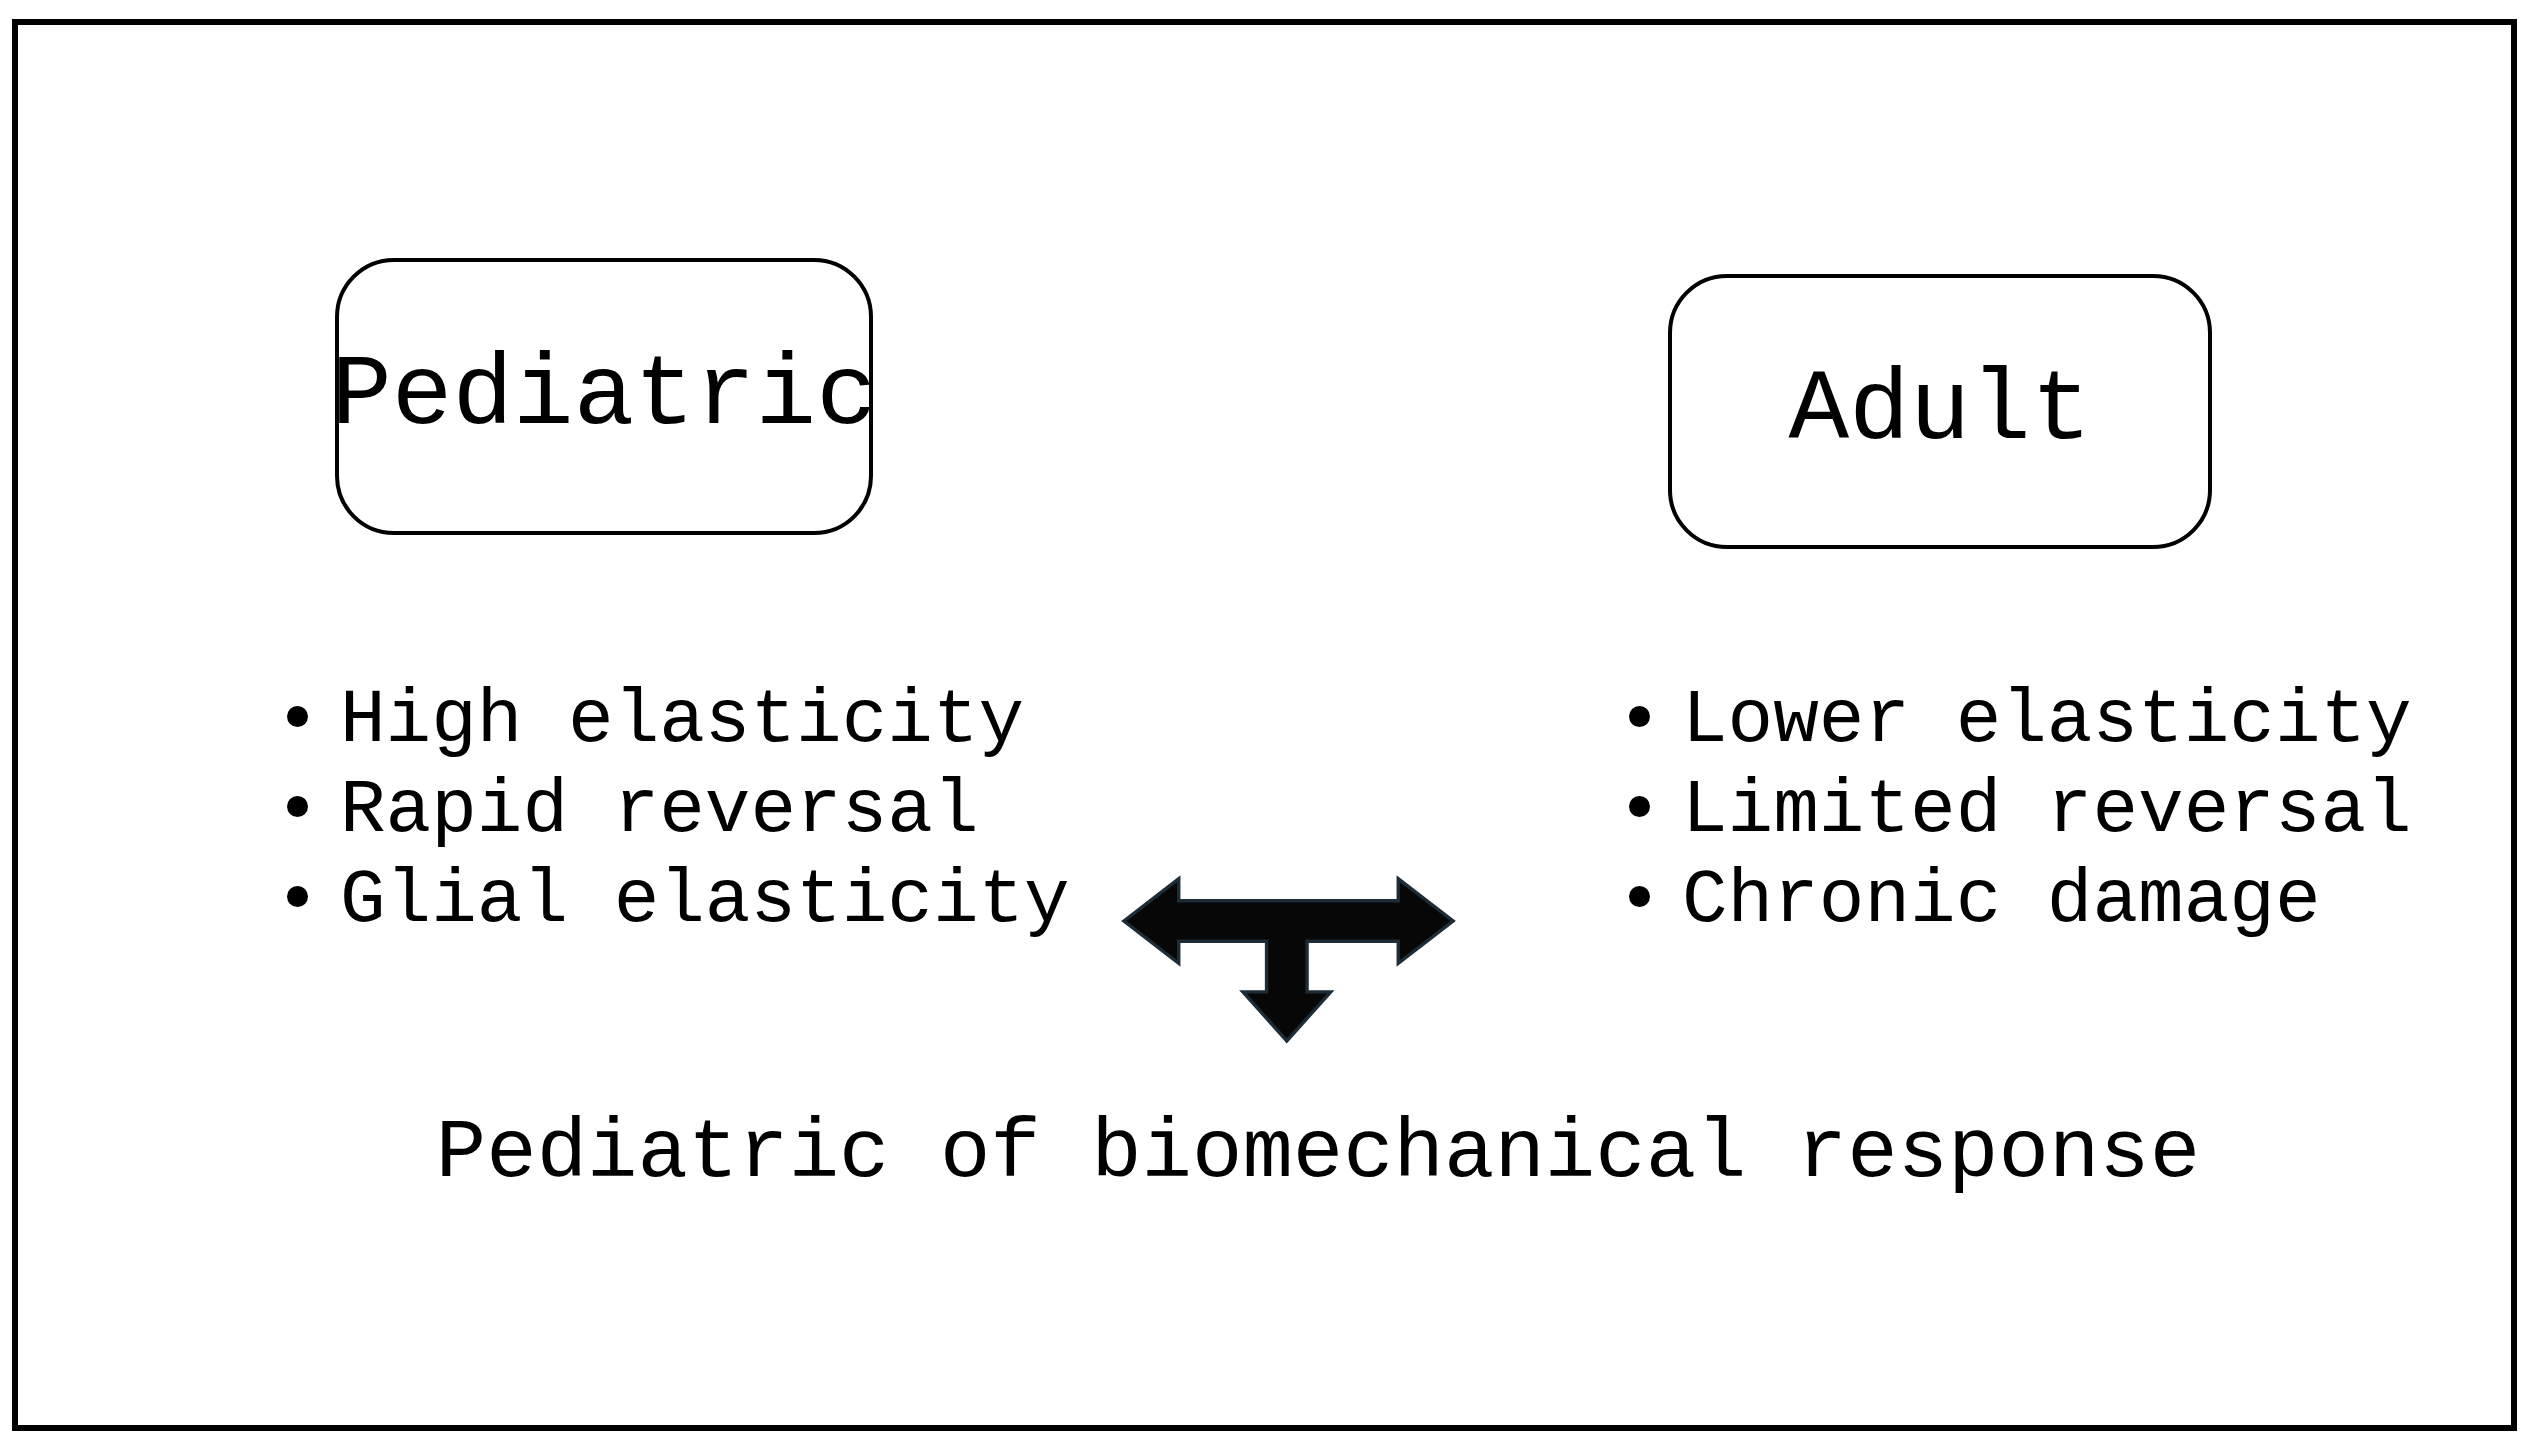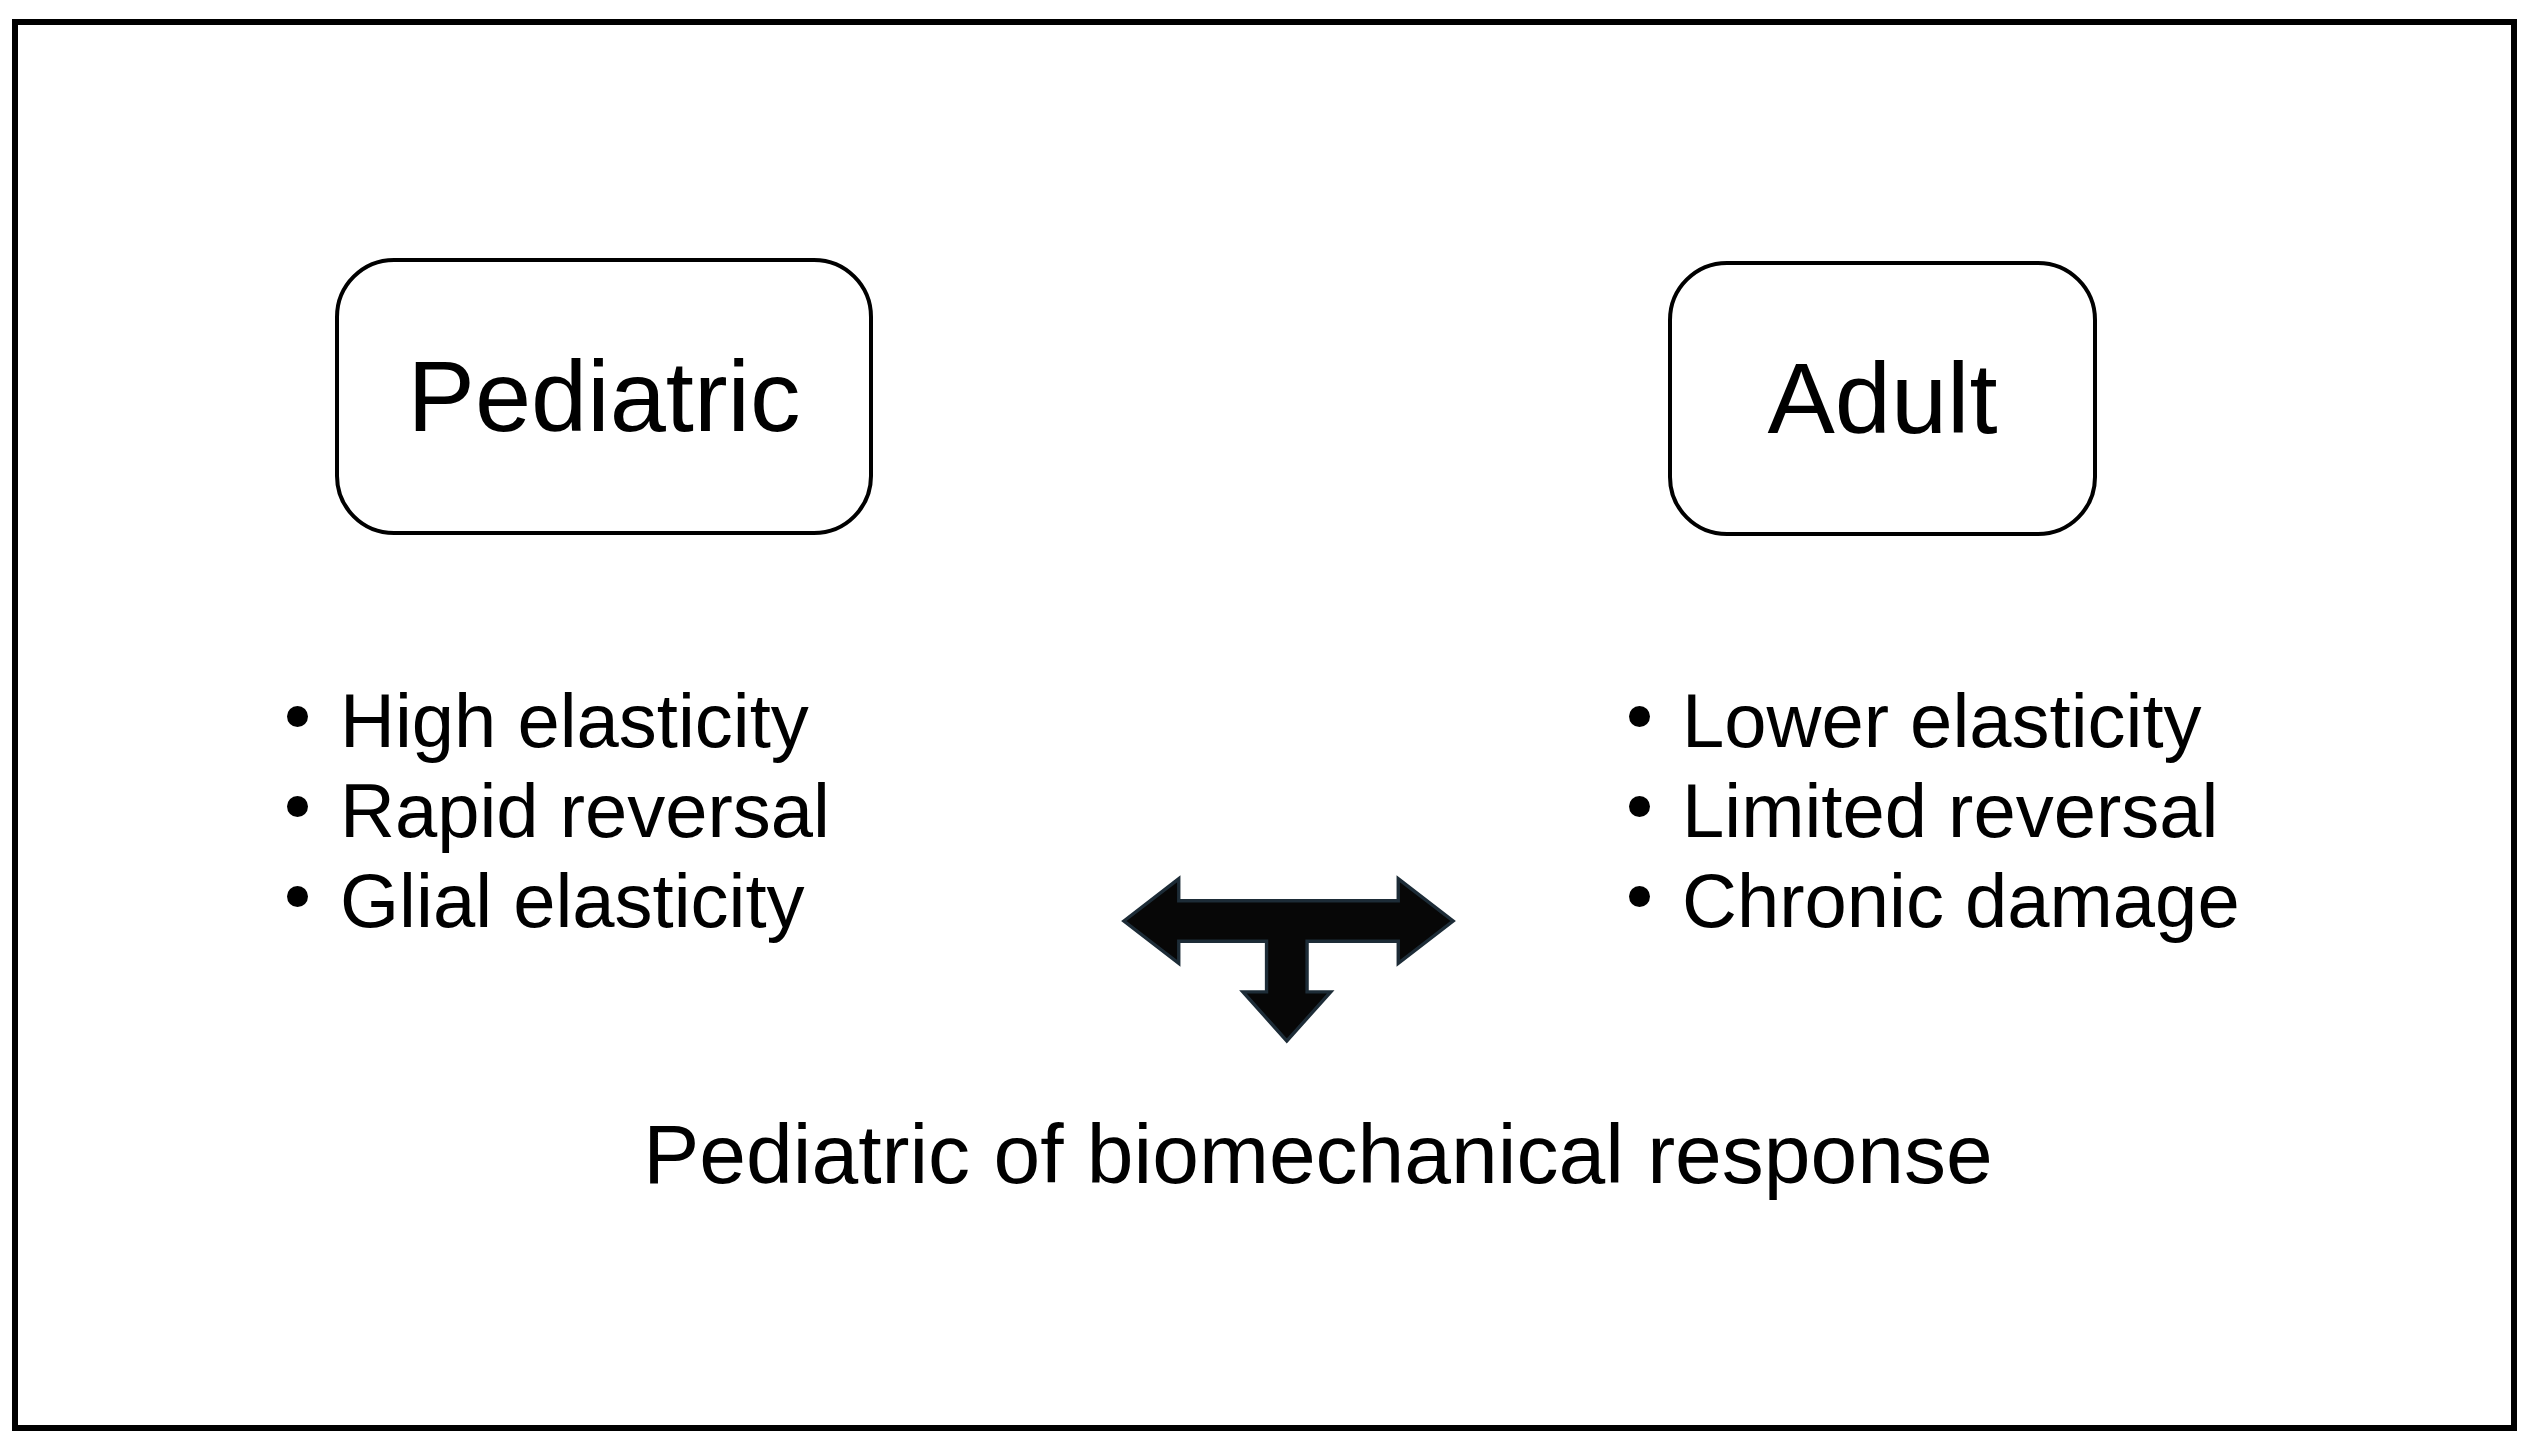--- a/index.html
+++ b/index.html
@@ -5,21 +5,21 @@
   html, body {
     margin: 0;
     padding: 0;
     background: #ffffff;
   }
   .canvas {
     position: relative;
     width: 2538px;
     height: 1451px;
     background: #ffffff;
-    font-family: Liberation Sans, sans-serif;
+    font-family: Liberation Mono, monospace;
     color: #000000;
     overflow: hidden;
   }
   .outer-frame {
     position: absolute;
     left: 12px;
     top: 18.6px;
     width: 2505px;
     height: 1412px;
     border: 6.8px solid #000000;
@@ -37,22 +37,22 @@
     justify-content: center;
   }
   .box-left {
     left: 335px;
     top: 258px;
     width: 538px;
     height: 277px;
   }
   .box-right {
     left: 1668px;
-    top: 261px;
-    width: 429px;
+    top: 274px;
+    width: 544px;
     height: 275px;
   }
   .box-title {
     font-size: 101px;
     line-height: 1;
     white-space: nowrap;
   }
   .bullet-list {
     position: absolute;
     margin: 0;

